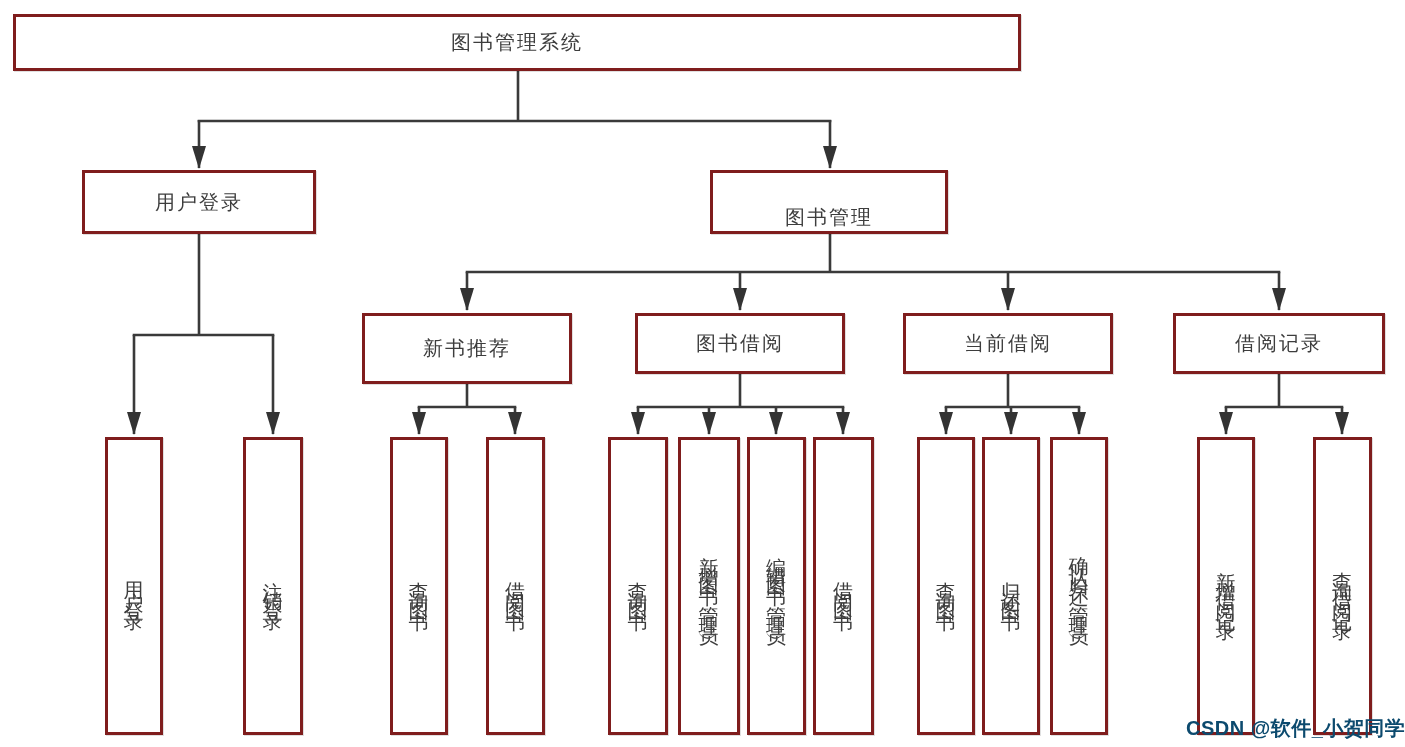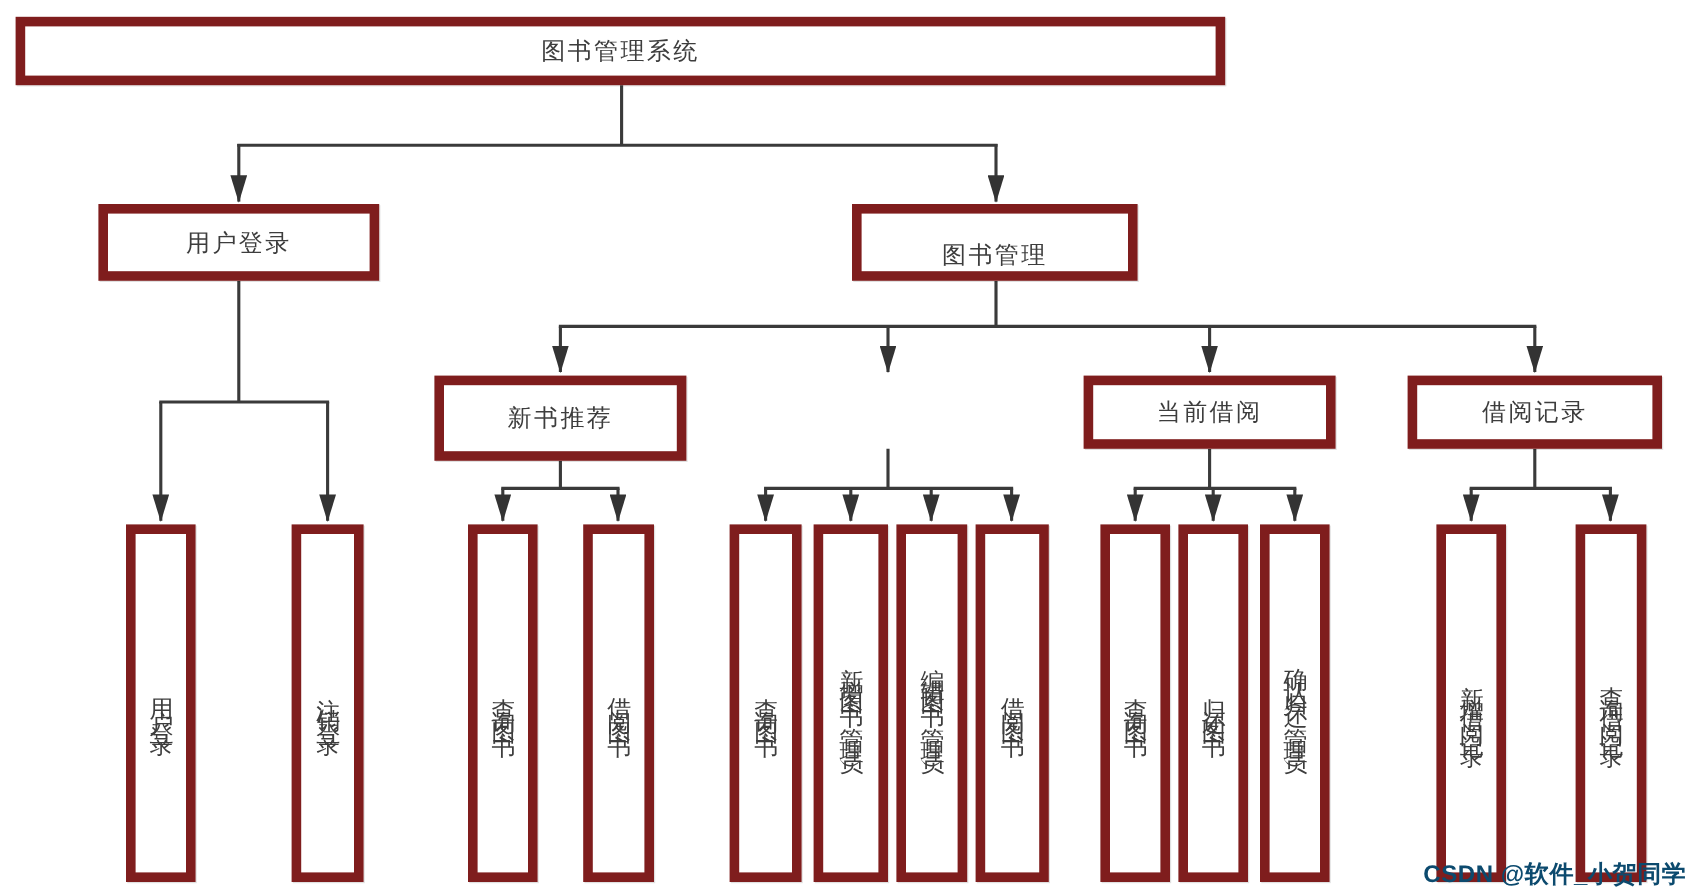--- a/index.html
+++ b/index.html
@@ -8,21 +8,21 @@
     width:1405px;height:747px;
     background:#ffffff;
     font-family:"Liberation Sans","DejaVu Sans",sans-serif;
     overflow:hidden;
   }
   #connectors{position:absolute;left:0;top:0;z-index:1;}
   .node{
     position:absolute;
     box-sizing:border-box;
     background:#ffffff;
-    border:8px solid #7f1d1d;
+    border:3px solid #7f1d1d;
     display:flex;align-items:center;justify-content:center;
     color:#3d3d3d;
     z-index:2;
     box-shadow:1px 1px 0 rgba(0,0,0,0.12);
   }
   .hbox{font-size:20px;letter-spacing:2px;white-space:nowrap;}
   .vbox span{
     writing-mode:vertical-rl;
     text-orientation:mixed;
     font-size:20px;
@@ -94,20 +94,23 @@
   <div class="node hbox" style="left:82px;top:170px;width:234px;height:64px;">
     <span>用户登录</span>
   </div>
   <div class="node hbox" style="left:710px;top:170px;width:238px;height:64px;align-items:flex-end;">
     <span>图书管理</span>
   </div>
 
   <div class="node hbox" style="left:362px;top:313px;width:210px;height:71px;">
     <span>新书推荐</span>
   </div>
+  <div class="node hbox" style="left:635px;top:313px;width:210px;height:61px;">
+    <span>图书借阅</span>
+  </div>
   <div class="node hbox" style="left:903px;top:313px;width:210px;height:61px;">
     <span>当前借阅</span>
   </div>
   <div class="node hbox" style="left:1173px;top:313px;width:212px;height:61px;">
     <span>借阅记录</span>
   </div>
 
   <div class="node vbox" style="left:105px;top:437px;width:58px;height:298px;">
     <span>用户登录</span>
   </div>

